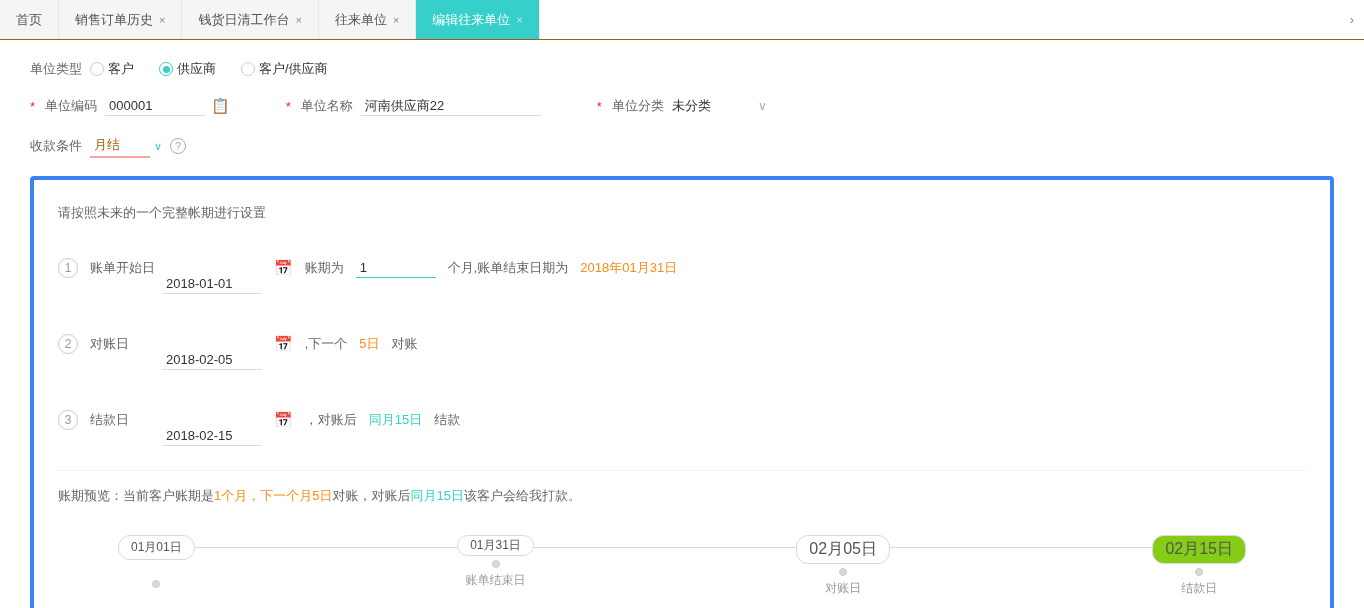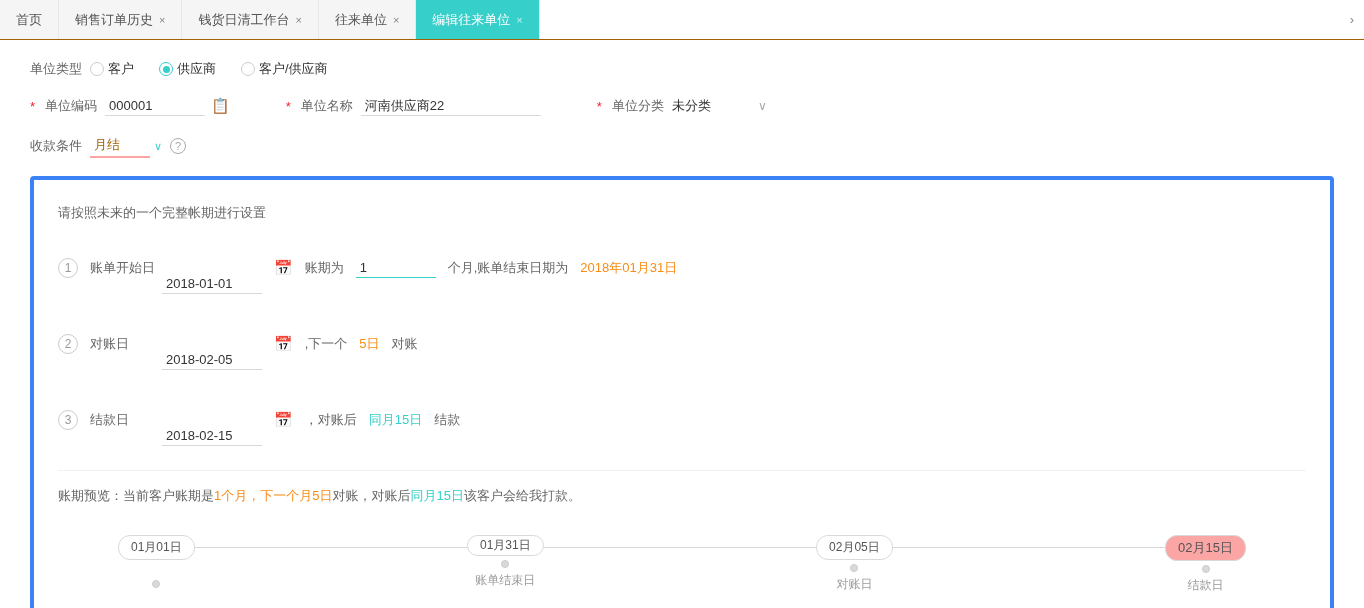--- a/index.html
+++ b/index.html
@@ -375,27 +375,27 @@
               <div style="font-size:12px;color:#999;text-align:center;">账单开始日</div>
             </div>
 
             <div style="display:flex; flex-direction:column; align-items:center; gap:4px;">
               <div style="border:1px solid #d9d9d9; border-radius:12px; padding:1px 12px; font-size:12px; color:#555; background:#fff; position:relative; z-index:1;">01月31日</div>
               <div style="width:8px;height:8px;border-radius:50%;background:#d9d9d9;border:1px solid #ccc;position:relative;z-index:1;"></div>
               <div style="font-size:12px;color:#999;text-align:center;">账单结束日</div>
             </div>
 
             <div style="display:flex; flex-direction:column; align-items:center; gap:4px;">
-              <div style="border:1px solid #d9d9d9; border-radius:12px; padding:3px 12px; font-size:12px; color:#555; background:#fff; position:relative; z-index:1;">02月05日</div>
+              <div style="border:1px solid #d9d9d9; border-radius:12px; padding:3px 12px; font-size:16px; color:#555; background:#fff; position:relative; z-index:1;">02月05日</div>
               <div style="width:8px;height:8px;border-radius:50%;background:#d9d9d9;border:1px solid #ccc;position:relative;z-index:1;"></div>
               <div style="font-size:12px;color:#999;text-align:center;">对账日</div>
             </div>
 
             <div style="display:flex; flex-direction:column; align-items:center; gap:4px;">
-              <div style="border:1px solid #d9d9d9; border-radius:12px; padding:3px 12px; font-size:13px; color:#555; background:#fca5a5; position:relative; z-index:1;">02月15日</div>
+              <div style="border:1px solid #d9d9d9; border-radius:12px; padding:3px 12px; font-size:16px; color:#555; background:#84cc16; position:relative; z-index:1;">02月15日</div>
               <div style="width:8px;height:8px;border-radius:50%;background:#d9d9d9;border:1px solid #ccc;position:relative;z-index:1;"></div>
               <div style="font-size:12px;color:#999;text-align:center;">结款日</div>
             </div>
 
           </div>
         </div>
       </div>
     </div>
   </div>
 

